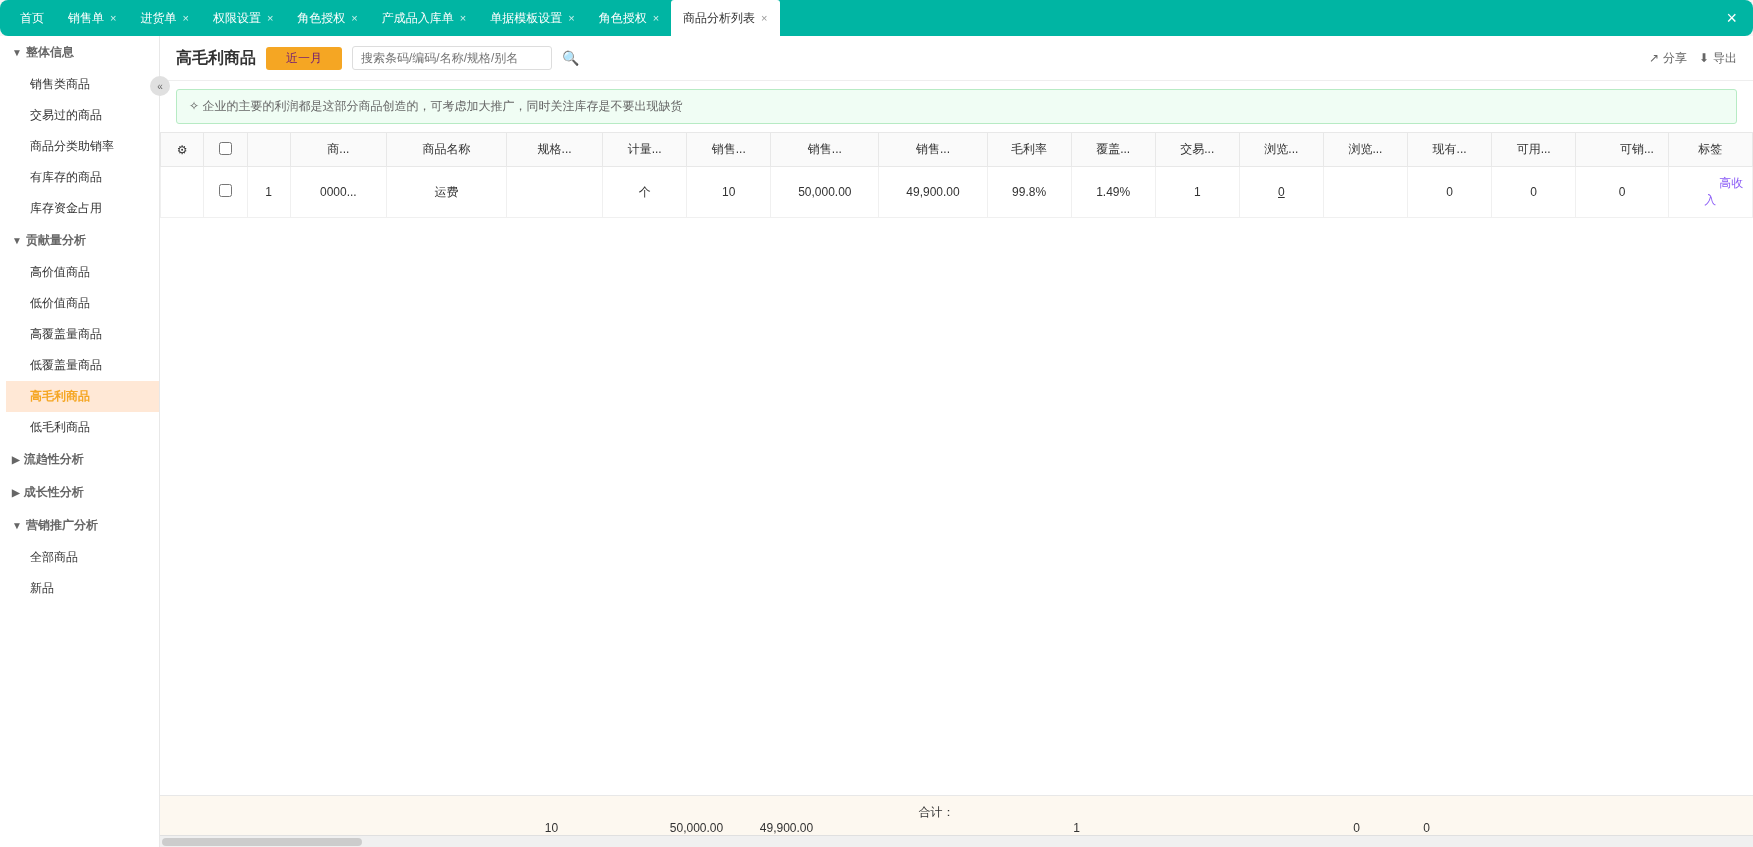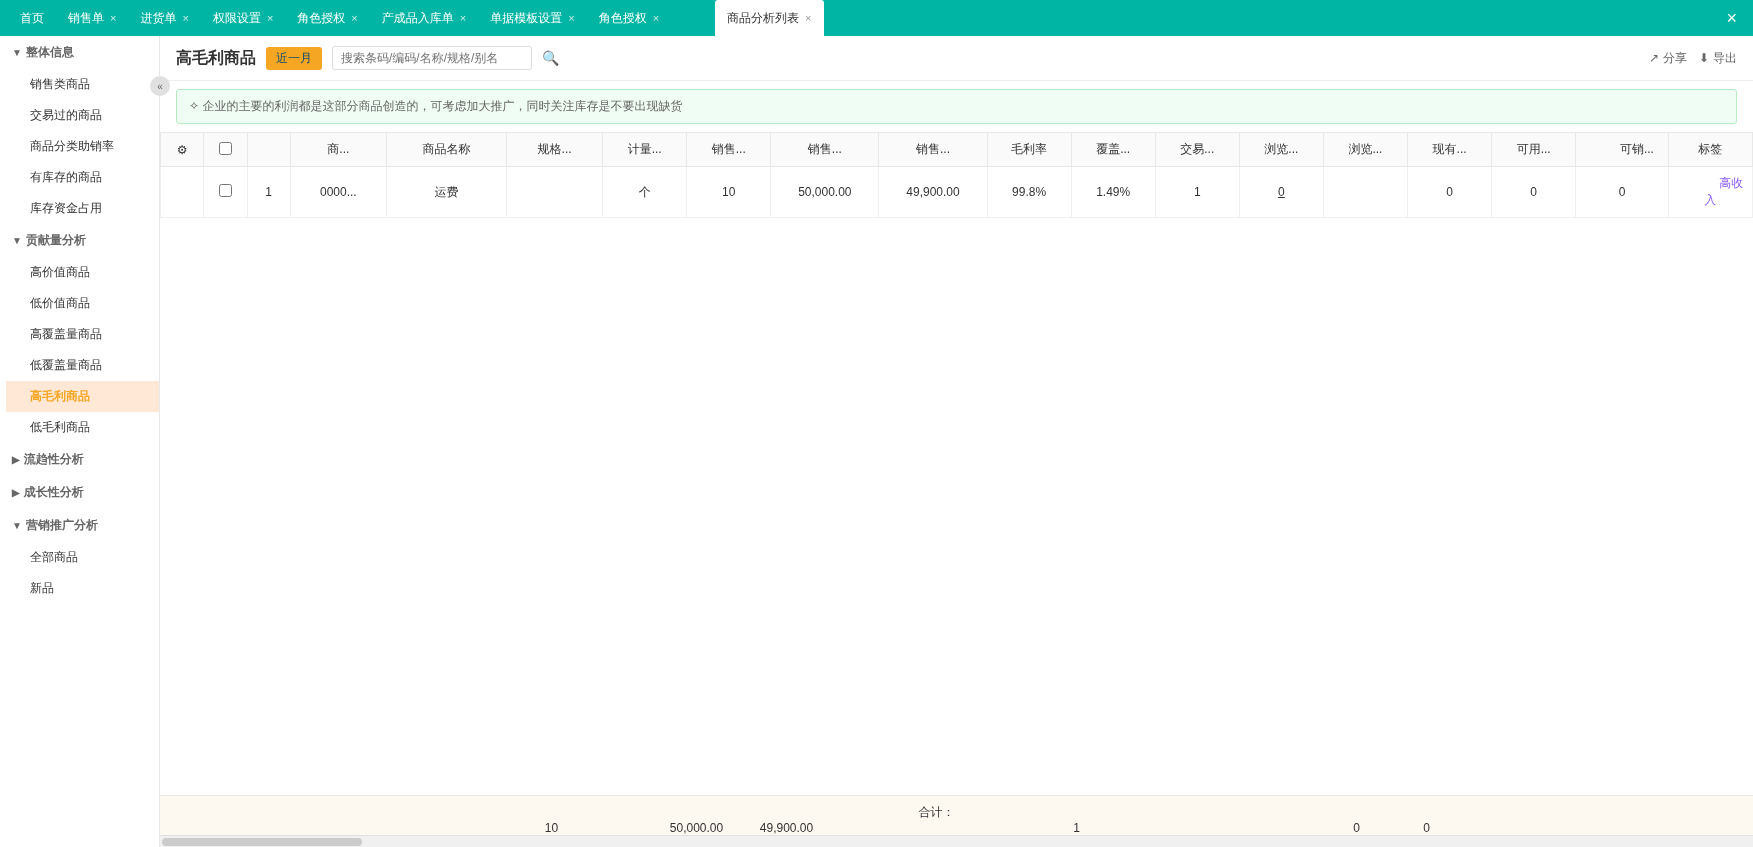--- a/index.html
+++ b/index.html
@@ -6,32 +6,33 @@
     body { background: #f5f5f5; overflow: hidden; width: 1753px; height: 847px; display: flex; flex-direction: column; }
 
     
     .top-nav {
       background: #00b5a3;
       display: flex;
       align-items: center;
       height: 36px;
       padding: 0 8px;
       flex-shrink: 0;
+      border-radius: 8px;
     }
     .top-nav-item {
       color: #fff;
       padding: 0 12px;
       height: 36px;
       display: flex;
       align-items: center;
       cursor: pointer;
       white-space: nowrap;
       font-size: 13px;
     }
-    .top-nav-item.active { background: #fff; color: #333; border-radius: 3px 3px 0 0; margin-left: 44px; }
+    .top-nav-item.active { background: #fff; color: #333; border-radius: 3px 3px 0 0; }
     .top-nav-item .close-x {
       margin-left: 6px;
       font-size: 11px;
       color: rgba(255,255,255,0.8);
       cursor: pointer;
     }
     .top-nav-item.active .close-x { color: #999; }
     .top-nav-spacer { flex: 1; }
     .top-nav-close { color: #fff; font-size: 18px; cursor: pointer; padding: 0 8px; }
 
@@ -88,24 +89,24 @@
       gap: 10px;
       flex-shrink: 0;
     }
     .content-title {
       font-size: 16px;
       font-weight: bold;
       color: #333;
     }
     .filter-btn {
       background: #f5a623;
-      color: #0c4a6e;
+      color: #701a75;
       border: none;
       border-radius: 3px;
-      padding: 3px 10px;
+      padding: 3px 20px;
       cursor: pointer;
       font-size: 12px;
     }
     .search-input {
       border: 1px solid #ddd;
       border-radius: 3px;
       padding: 4px 8px;
       width: 200px;
       outline: none;
       color: #999;

